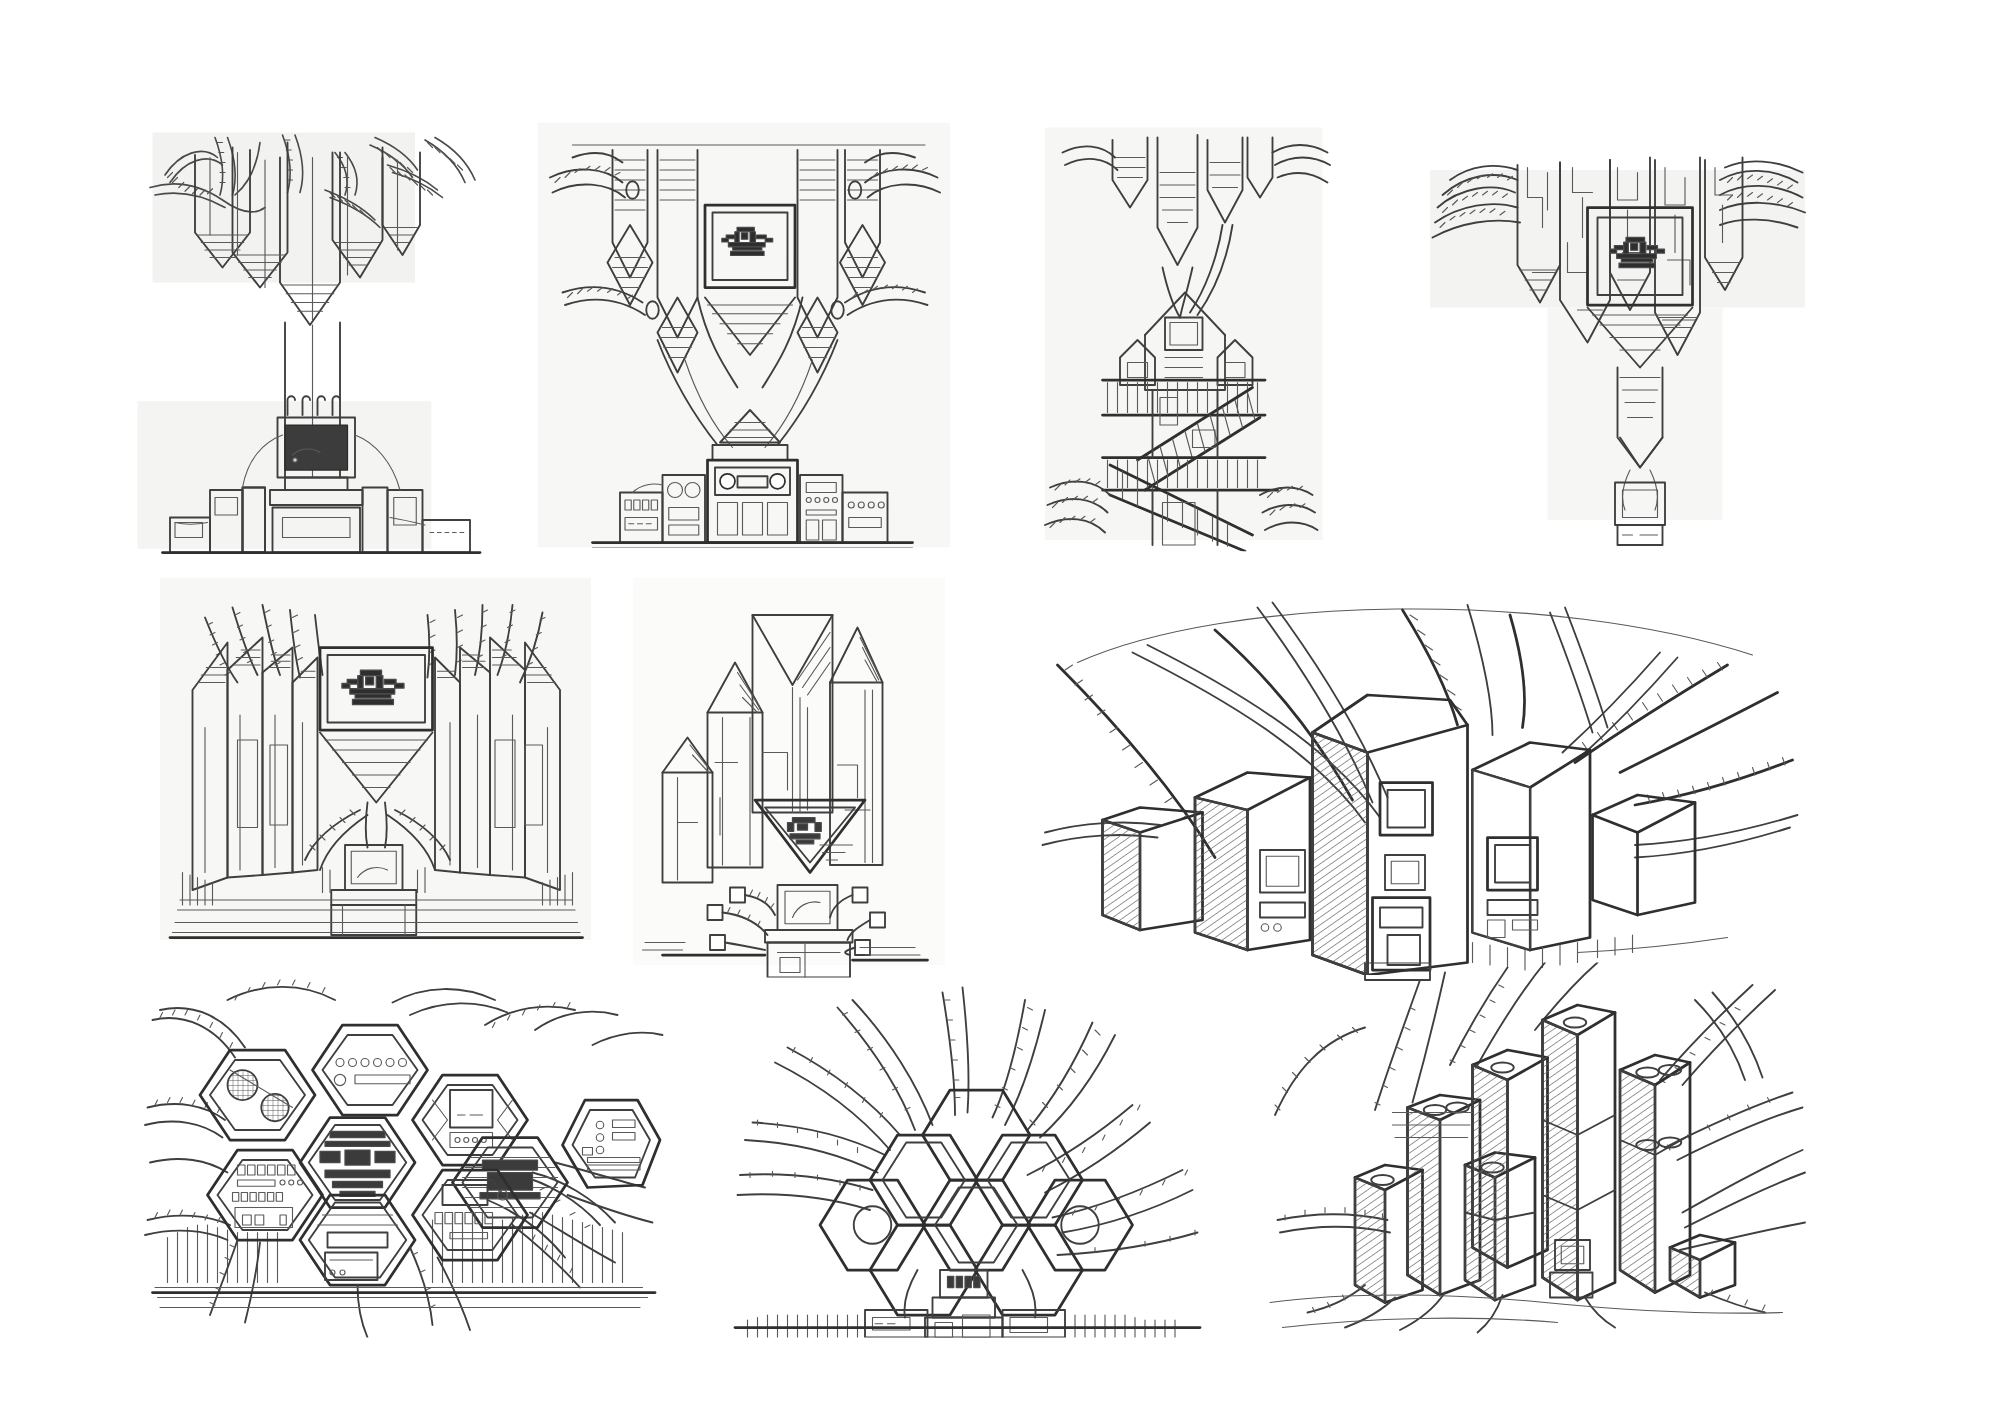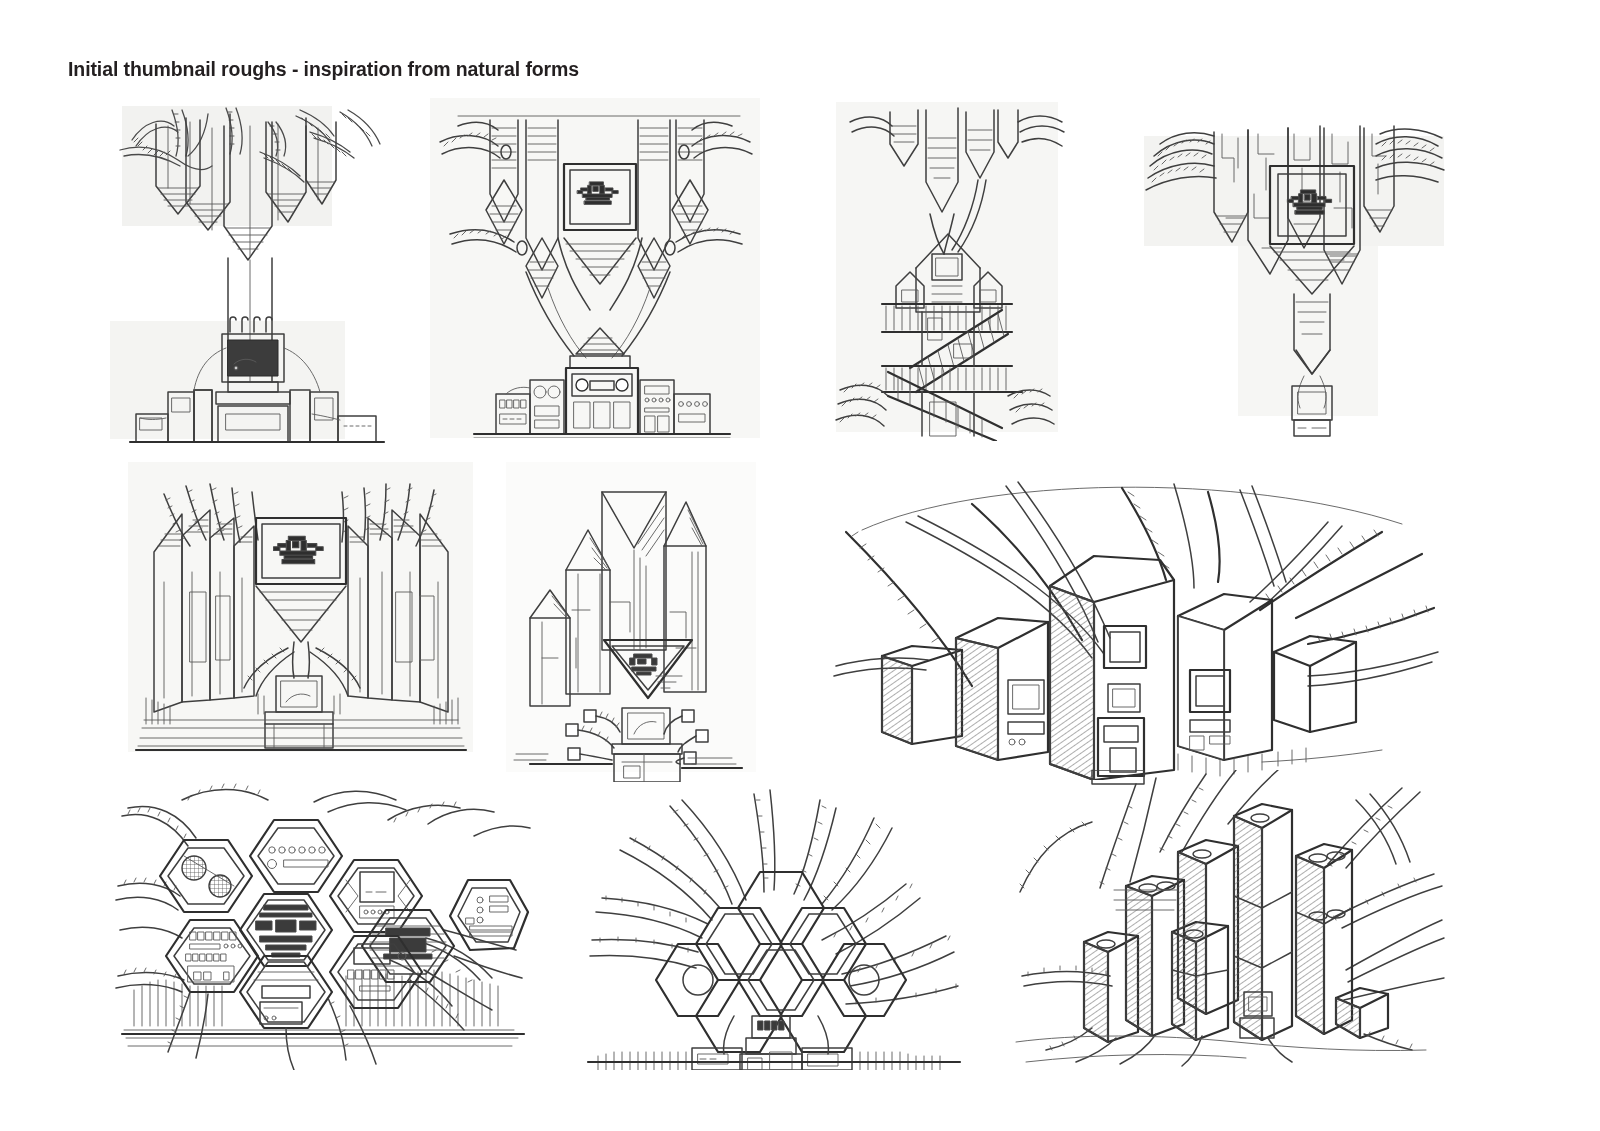--- a/index.html
+++ b/index.html
@@ -21,21 +21,20 @@
   .s-line{fill:none;stroke:#4a4a4a;stroke-linecap:round;stroke-linejoin:round;}
   .s-thin{fill:none;stroke:#5a5a5a;stroke-width:.9;stroke-linecap:round;}
   .s-med{fill:none;stroke:#3f3f3f;stroke-width:1.5;stroke-linecap:round;stroke-linejoin:round;}
   .s-bold{fill:none;stroke:#2f2f2f;stroke-width:2.2;stroke-linecap:round;stroke-linejoin:round;}
 </style>
 </head>
 <body style="background: rgb(255, 255, 255);">
 
 <div id="page">
 
-  <div id="title">Initial thumbnail roughs - inspiration from natural forms</div>
 
   <svg width="0" height="0" style="position:absolute" aria-hidden="true">
     <defs>
       <pattern id="hatchA" width="5" height="5" patternUnits="userSpaceOnUse" patternTransform="rotate(55)">
         <line x1="0" y1="0" x2="0" y2="5" stroke="#6a6a6a" stroke-width="1.1"></line>
       </pattern>
       <pattern id="hatchB" width="4" height="4" patternUnits="userSpaceOnUse" patternTransform="rotate(0)">
         <line x1="0" y1="0" x2="4" y2="0" stroke="#6a6a6a" stroke-width="1"></line>
       </pattern>
       <pattern id="hatchV" width="4" height="4" patternUnits="userSpaceOnUse" patternTransform="rotate(90)">

